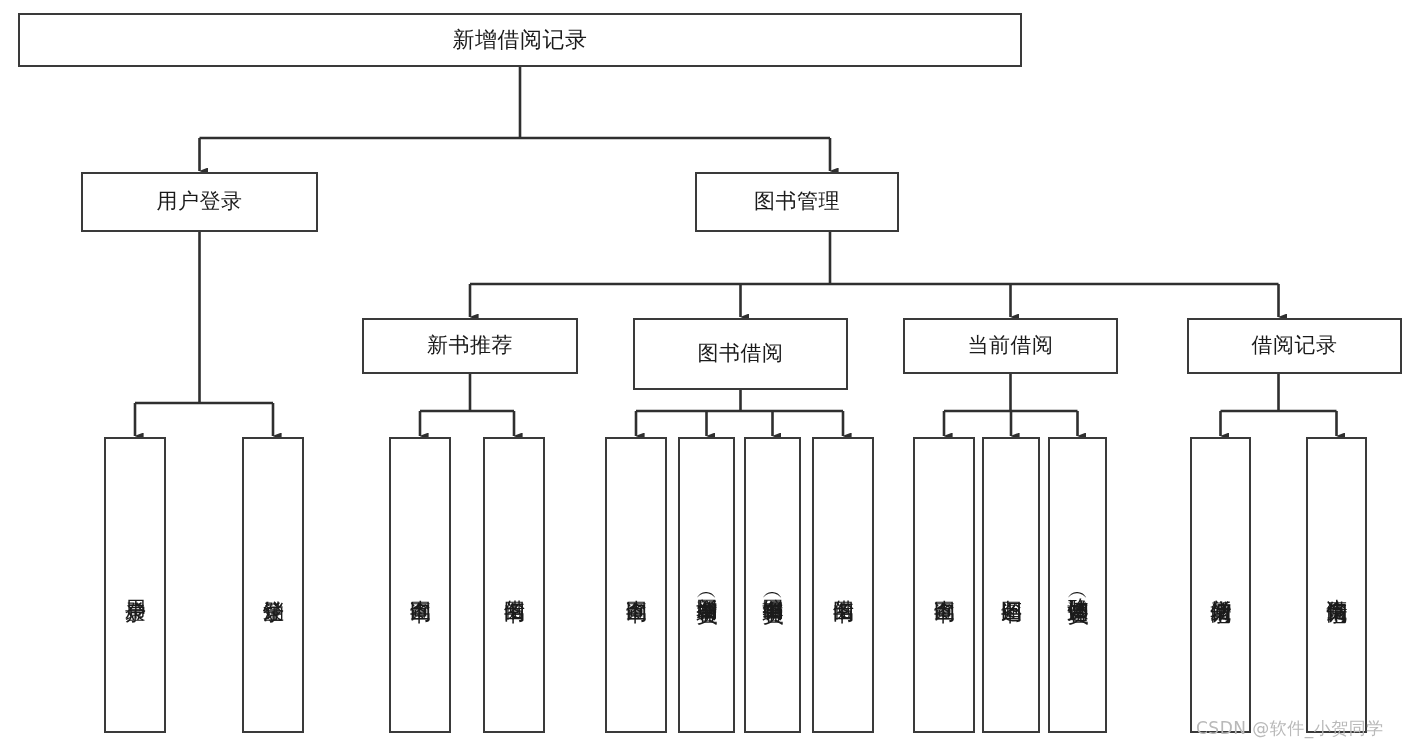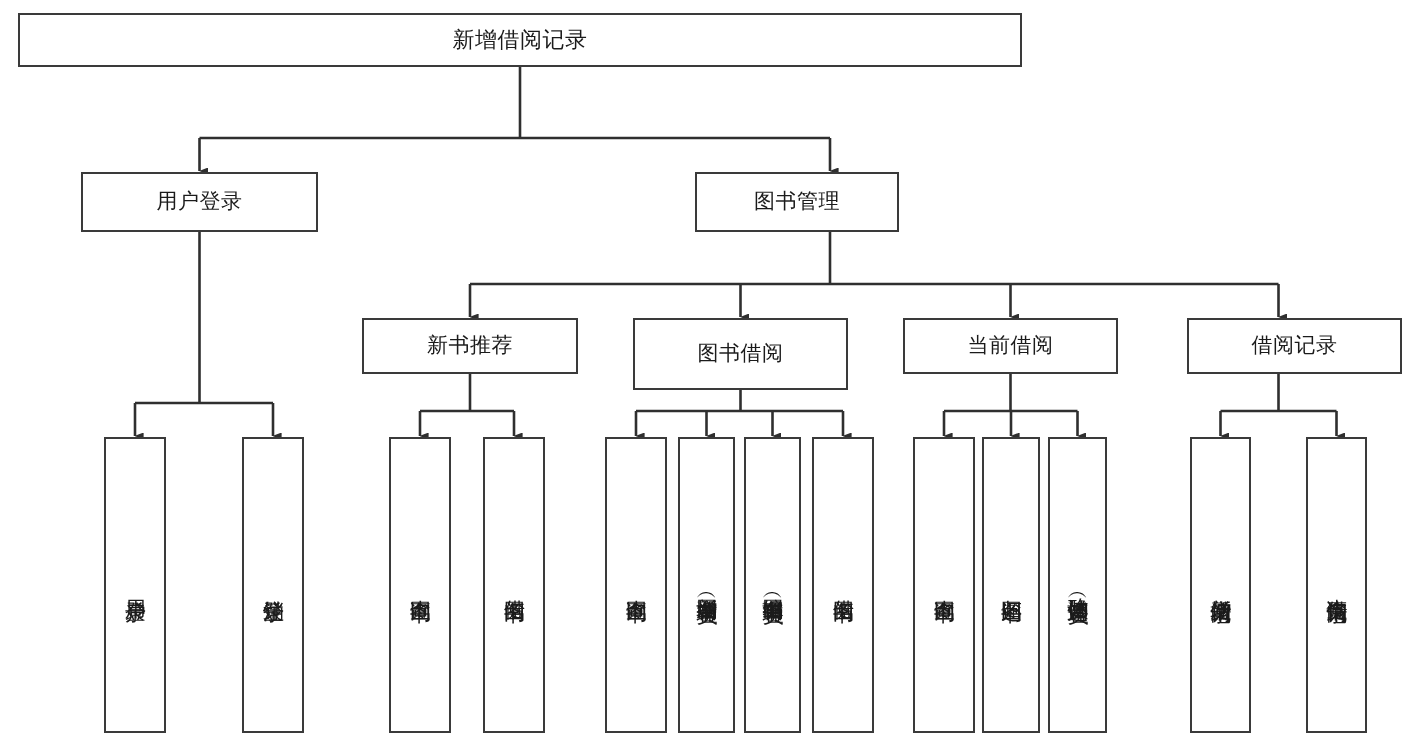--- a/index.html
+++ b/index.html
@@ -169,13 +169,14 @@
         <span class="node-label">确认归还（管理员）</span>
       </div>
       <div class="node-box vertical" style="left: 1190px; top: 437px; width: 61px; height: 296px;">
         <span class="node-label">新增借阅记录</span>
       </div>
       <div class="node-box vertical" style="left: 1306px; top: 437px; width: 61px; height: 296px;">
         <span class="node-label">查询借阅记录</span>
       </div>
     </div>
 
+  <div class="watermark" style="left: 1196px; top: 717px;">CSDN @软件_小贺同学</div>
 </div>
 
 </body></html>

